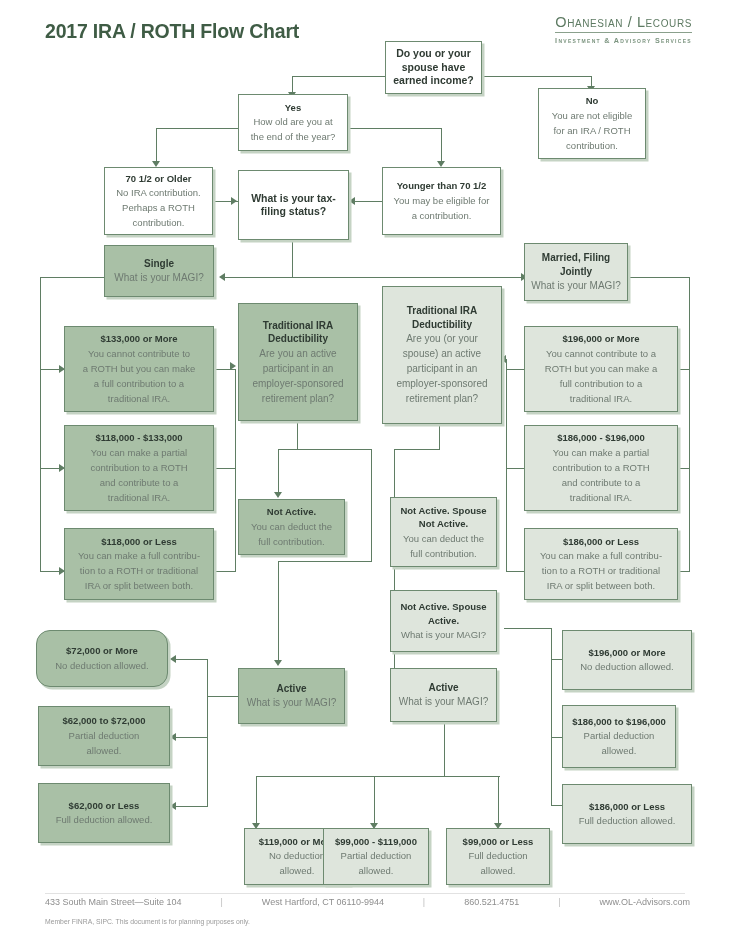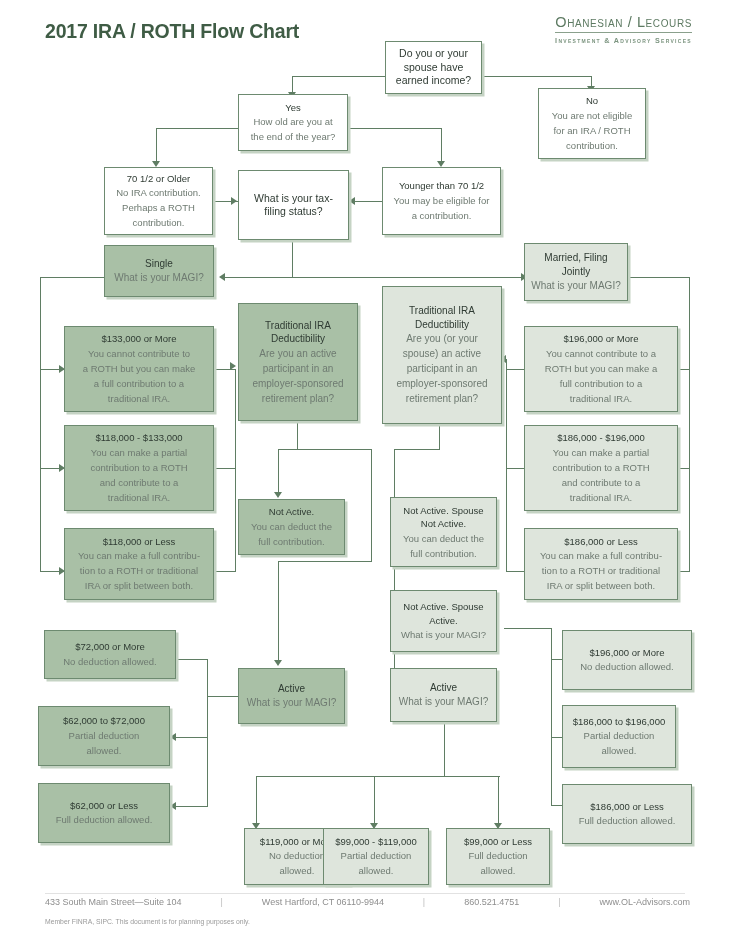--- a/index.html
+++ b/index.html
@@ -51,21 +51,21 @@
     box-sizing:border-box;
     border:1.3px solid #6d8a70;
     box-shadow:2.5px 2.5px 0 0 #c5d3c4;
     display:flex; flex-direction:column;
     align-items:center; justify-content:center;
     text-align:center;
     padding:3px 5px;
     color:#555f58;
   }
   .box .bt{                 
-    font-weight:normal; color:#2f3b33;
+    font-weight:bold; color:#2f3b33;
     line-height:13.5px;
   }
   .box .bb{                 
     color:#6e7a71;
     line-height:15px;
   }
   .box.white{ background:#ffffff; }
   .box.green{ background:#a9c0a6; }
   .box.pale{  background:#dee5dc; }
   .f95 .bt,.f95 .bb{ font-size:9.5px;}
@@ -303,21 +303,21 @@
   </div>
   <div class="box pale f95" style="left:390px; top:590px; width:107px; height:62px;">
     <div class="bt">Not Active. Spouse<br>Active.</div>
     <div class="bb">What is your MAGI?</div>
   </div>
   <div class="box pale f10" style="left:390px; top:668px; width:107px; height:54px;">
     <div class="bt">Active</div>
     <div class="bb">What is your MAGI?</div>
   </div>
 
-  <div class="box green f95" style="left:44px; top:630px; width:132px; height:49px;">
+  <div class="box green f95" style="left:36px; top:630px; width:132px; height:57px;border-radius:14px;">
     <div class="bt">$72,000 or More</div>
     <div class="bb">No deduction allowed.</div>
   </div>
   <div class="box green f95" style="left:38px; top:706px; width:132px; height:60px;">
     <div class="bt">$62,000 to $72,000</div>
     <div class="bb">Partial deduction<br>allowed.</div>
   </div>
   <div class="box green f95" style="left:38px; top:783px; width:132px; height:60px;">
     <div class="bt">$62,000 or Less</div>
     <div class="bb">Full deduction allowed.</div>

